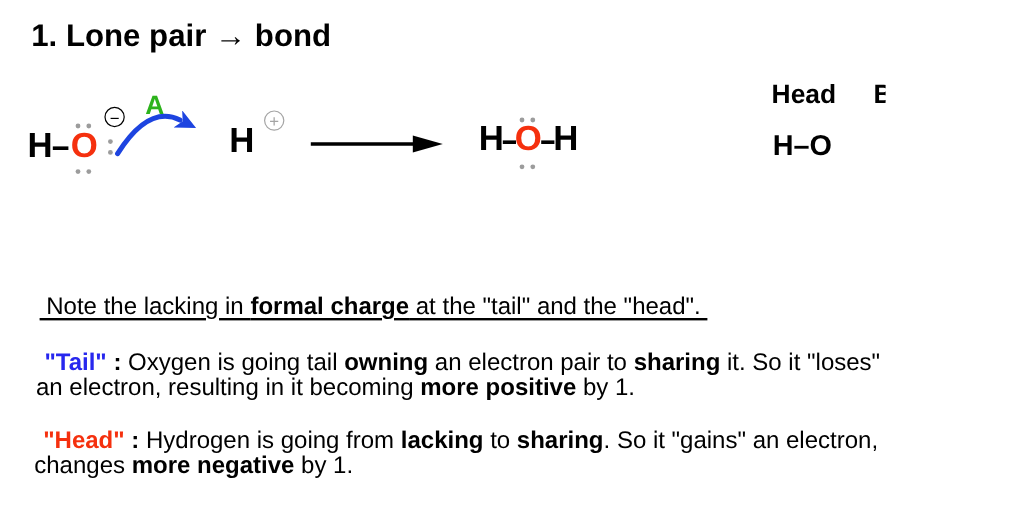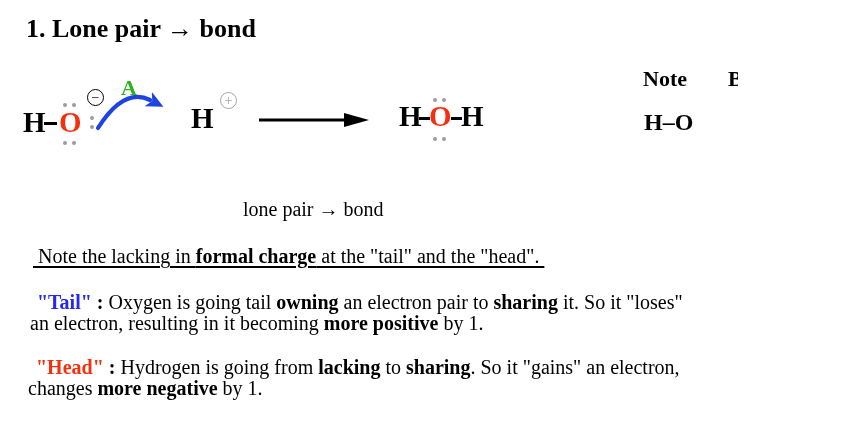--- a/index.html
+++ b/index.html
@@ -3,21 +3,21 @@
 <meta charset="utf-8">
 <style>
   :root{
     --red:#f5300e; --blue:#2727ee; --green:#2db31c; --arrowblue:#1d44e0;
     --gray:#9c9c9c; --chargegray:#a4a4a4; --black:#000000; --bg:#ffffff;
   }
   html,body{margin:0;padding:0;}
   body{background:#fff;}
   .canvas{
     position:relative; width:738px; height:434px; background:var(--bg);
-    overflow:hidden; font-family:Liberation Serif, serif; color:#000;
+    overflow:hidden; font-family:Liberation Sans, sans-serif; color:#000;
   }
   .abs{position:absolute;}
   
   .title{left:26px; top:15px; font-size:26px; line-height:1.1; white-space:pre;}
   .title span{font-weight:400;}
   
   .atom{position:absolute; font-weight:700; font-size:29px; line-height:1; color:#000; letter-spacing:0;}
   .atom.oxy{color:var(--red);}
   .bond{position:absolute; height:2.8px; background:#000;}
   .lp{position:absolute; width:4px; height:4px; border-radius:50%; background:var(--gray);}
@@ -96,27 +96,26 @@
     <span class="atom" style="left:461px; top:102px;">H</span>
 
     <div>
       <div class="lp" style="left:433px; top:98px;"></div>
       <div class="lp" style="left:442px; top:98px;"></div>
       <div class="lp" style="left:433px; top:137px;"></div>
       <div class="lp" style="left:442px; top:137px;"></div>
     </div>
 
     <div>
-      <span class="fb-head fb-form">Note</span>
+      <span class="fb-head fb-form">Head</span>
       <span class="fb-head fb-break">Break</span>
       <span class="fb-value">H–O</span>
     </div>
   </div>
 
-  <div class="tline l-arrowa-val"><span>lone pair </span><span>→</span><span> bond</span></div>
 
   <div class="tline l-note"><span> Note the lacking in </span><span style="font-weight: 700;">formal charge</span><span> at the "tail" and the "head". </span></div>
 
   <div>
     <div class="tline l-tail1"><span style="font-weight: 700; color: rgb(39, 39, 238);">"Tail" </span><span style="font-weight: 700;">: </span><span>Oxygen is going tail </span><span style="font-weight: 700;">owning</span><span> an electron pair to </span><span style="font-weight: 700;">sharing</span><span> it. So it "loses"</span></div>
     <div class="tline l-tail2"><span>an electron, resulting in it becoming </span><span style="font-weight: 700;">more positive</span><span> by 1.</span></div>
   </div>
 
   <div>
     <div class="tline l-head1"><span style="font-weight: 700; color: rgb(245, 48, 14);">"Head" </span><span style="font-weight: 700;">: </span><span>Hydrogen is going from </span><span style="font-weight: 700;">lacking</span><span> to </span><span style="font-weight: 700;">sharing</span><span>. So it "gains" an electron,</span></div>

